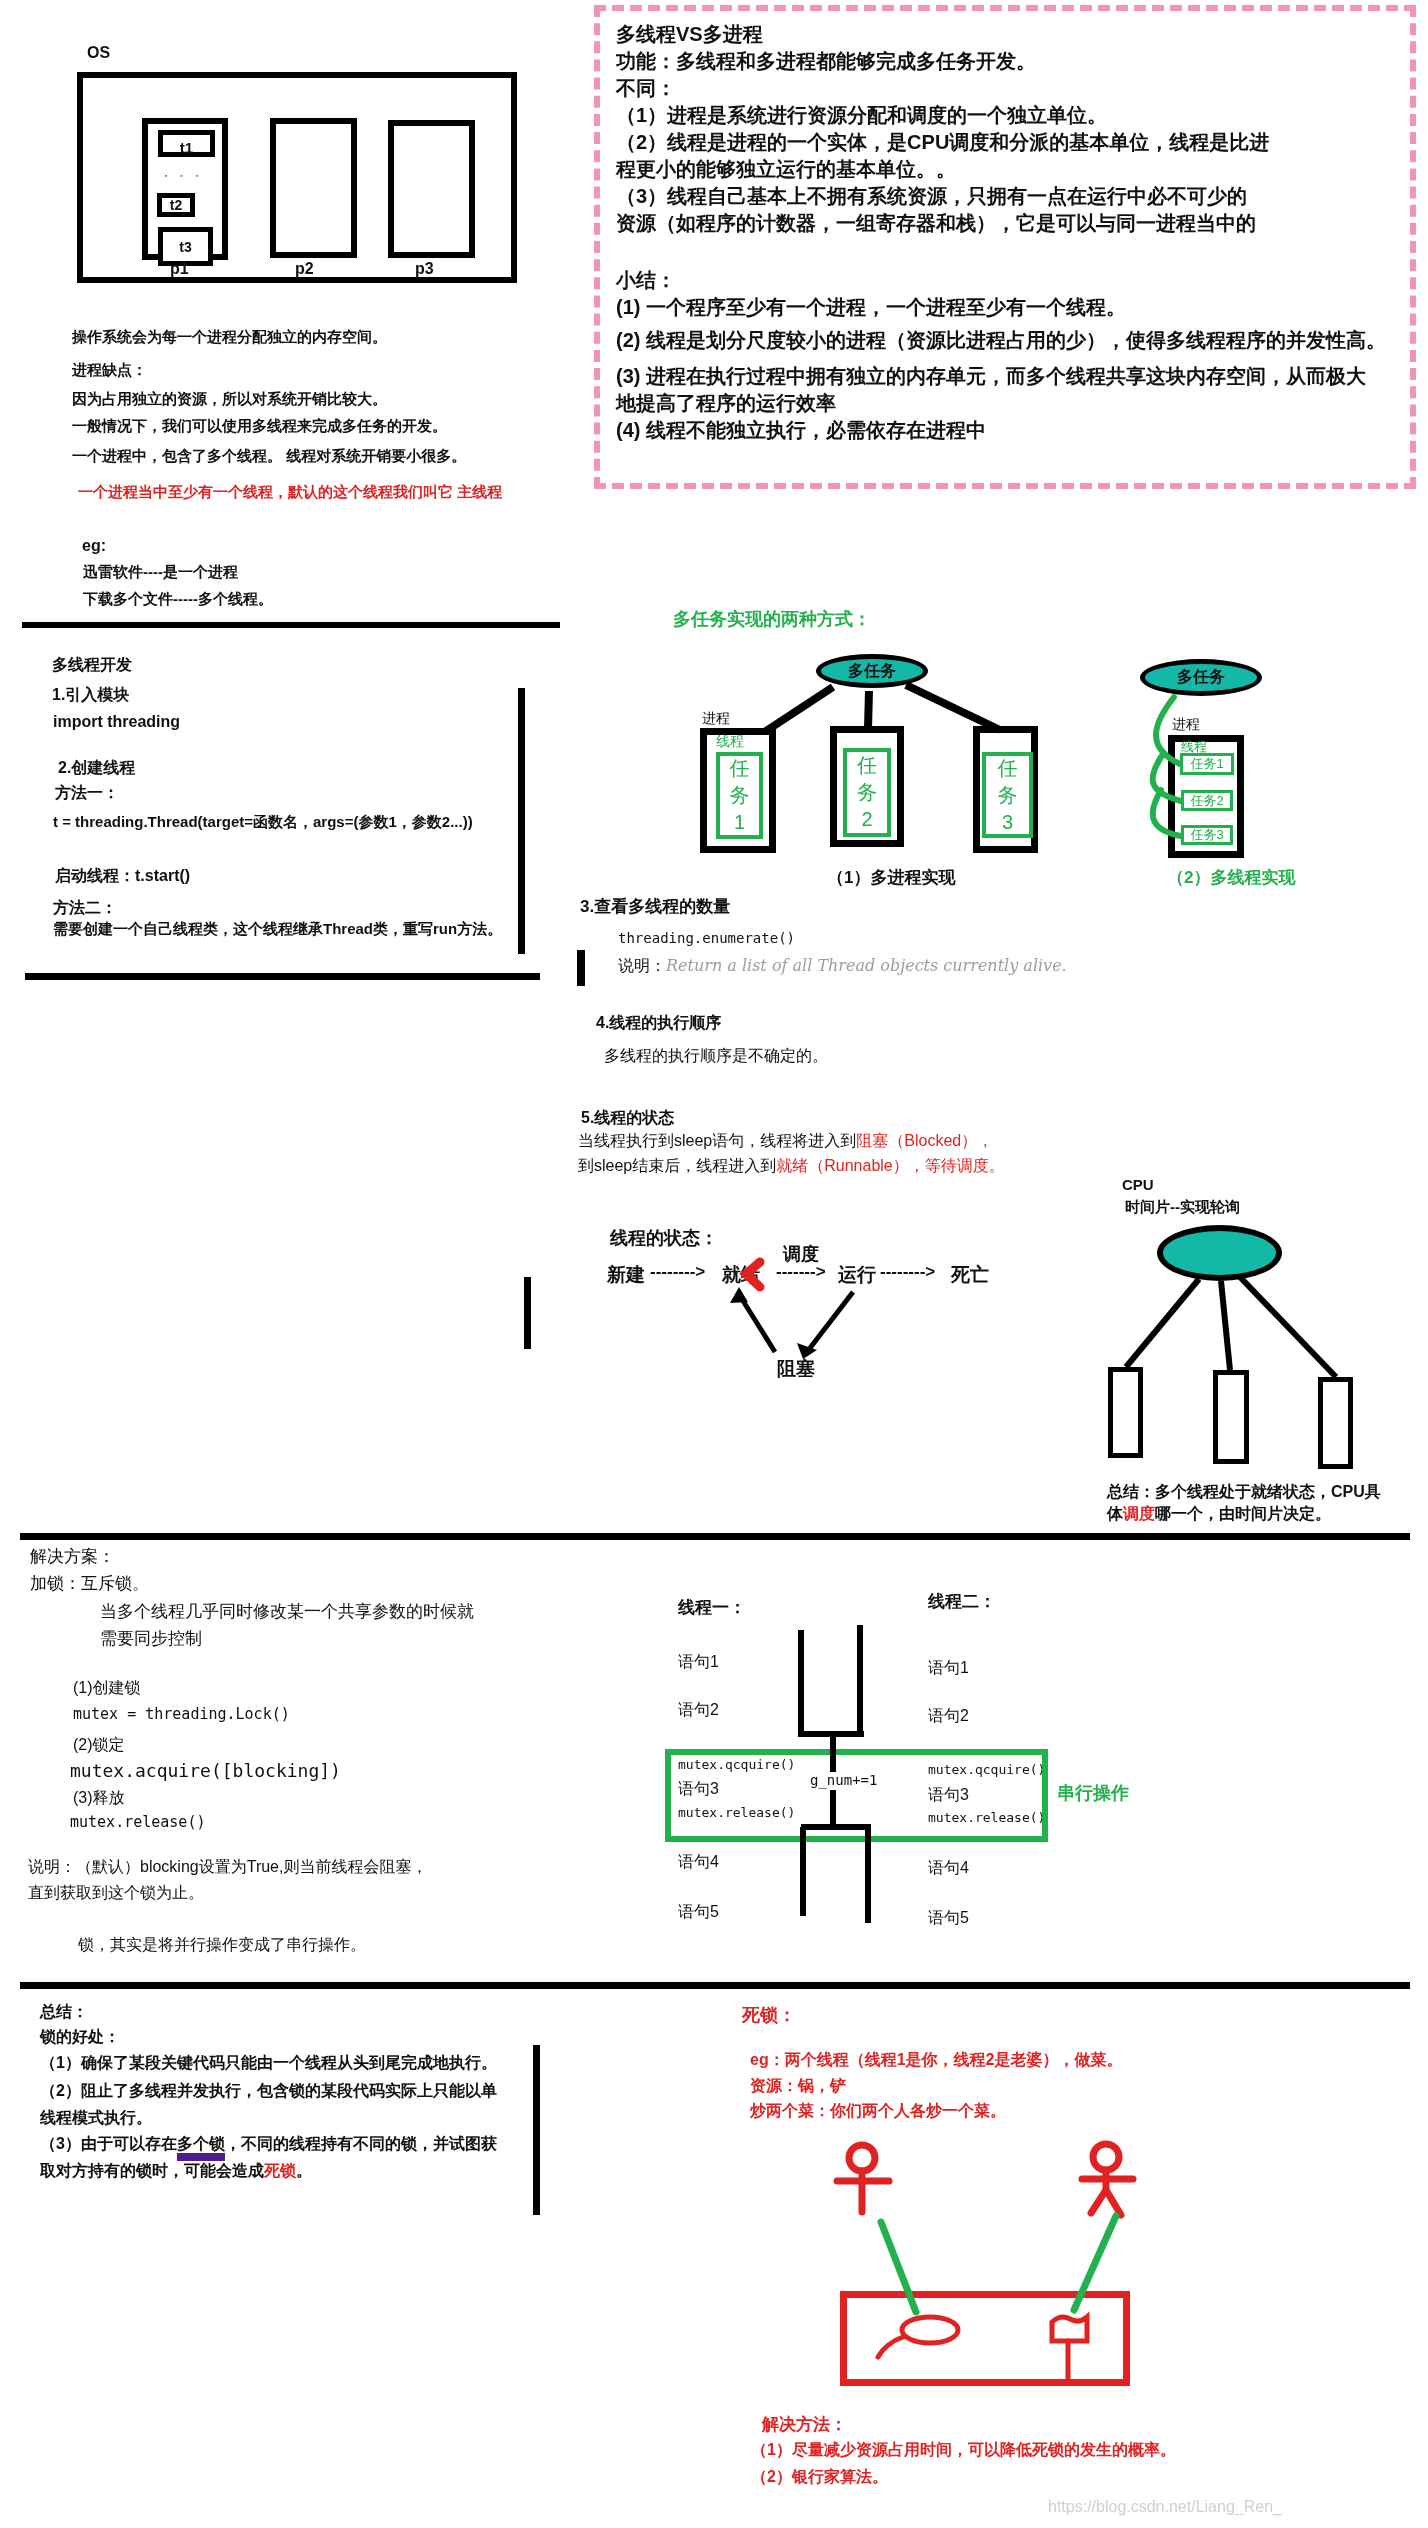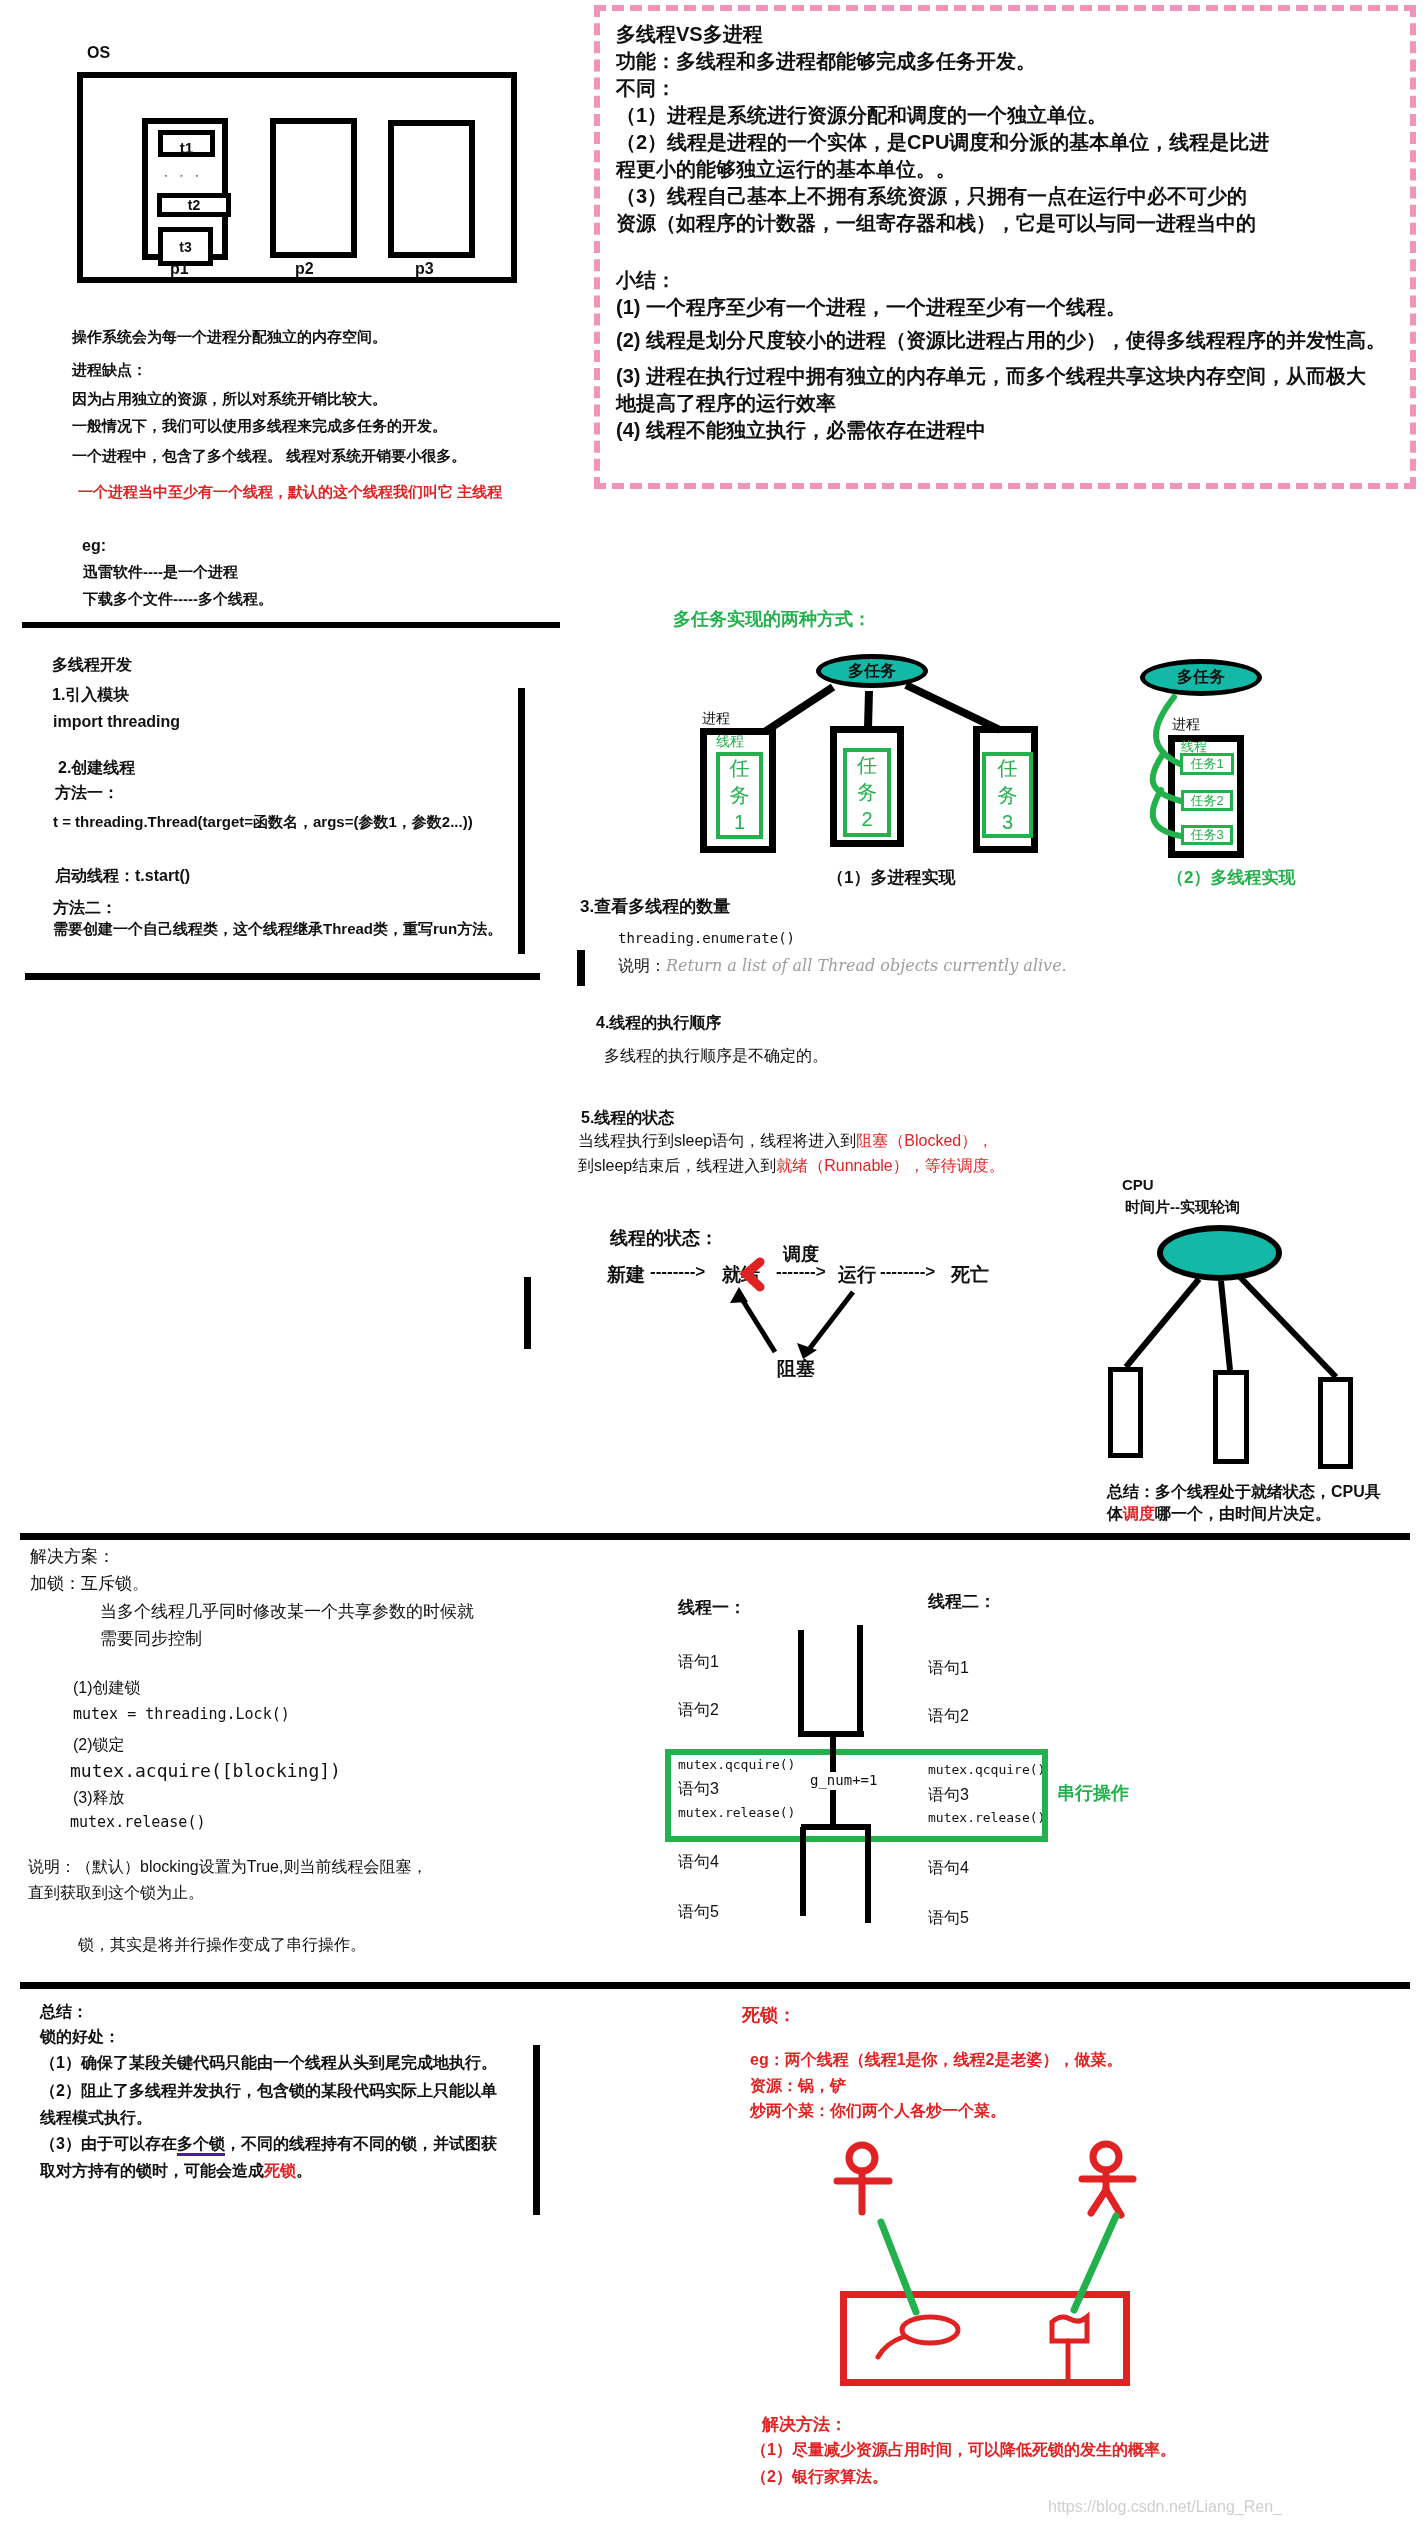--- a/index.html
+++ b/index.html
@@ -16,35 +16,35 @@
   .hr{position:absolute;background:#000;}
   .ell{position:absolute;box-sizing:border-box;border:5px solid #000;border-radius:50%;
        display:flex;align-items:center;justify-content:center;background:#14b8a6;}
   .gbox{position:absolute;box-sizing:border-box;border:4px solid #22b14c;
         display:flex;align-items:center;justify-content:center;}
   .vtask{white-space:pre-line;text-align:center;line-height:27px;font-size:20px;color:#22b14c;}
   svg.overlay{position:absolute;left:0;top:0;pointer-events:none;}
   .pinkbox{position:absolute;left:594px;top:5px;width:822px;height:484px;box-sizing:border-box;
            border:6px dashed #f293b9;padding:10px 0 0 16px;}
   .pinkbox div{font-size:20px;font-weight:700;line-height:27px;white-space:nowrap;}
-  .ul-red{border-bottom:3px solid #4c1d95;padding-bottom:1px;}
+  .ul-red{border-bottom:8px solid #4c1d95;padding-bottom:1px;}
 </style>
 </head>
 <body>
 
 <div class="page">
 
   <div class="t b" style="left:87px;top:44px;font-size:16px;">OS</div>
   <div class="box" style="left:77px;top:72px;width:440px;height:211px;"></div>
   <div class="box" style="left:142px;top:118px;width:86px;height:142px;"></div>
   <div class="box" style="left:158px;top:130px;width:57px;height:27px;border-width:5px;display:flex;align-items:center;justify-content:center;">
       <span class="b" style="font-size:15px;margin-top:7px;">t1</span>
     </div>
   <div class="t" style="left:164px;top:167px;font-size:9px;letter-spacing:2px;">。 。 。</div>
-  <div class="box" style="left:157px;top:193px;width:74px;height:24px;border-width:5px;display:flex;align-items:center;justify-content:center;">
+  <div class="box" style="left:157px;top:193px;width:38px;height:24px;border-width:5px;display:flex;align-items:center;justify-content:center;">
       <span class="b" style="font-size:14px;">t2</span>
     </div>
   <div class="box" style="left:158px;top:227px;width:55px;height:39px;border-width:5px;display:flex;align-items:center;justify-content:center;">
       <span class="b" style="font-size:14px;">t3</span>
     </div>
   <div class="t b" style="left:170px;top:260px;font-size:16px;">p1</div>
   <div class="box" style="left:270px;top:118px;width:87px;height:140px;"></div>
   <div class="t b" style="left:295px;top:260px;font-size:16px;">p2</div>
   <div class="box" style="left:388px;top:120px;width:87px;height:138px;"></div>
   <div class="t b" style="left:415px;top:260px;font-size:16px;">p3</div>

